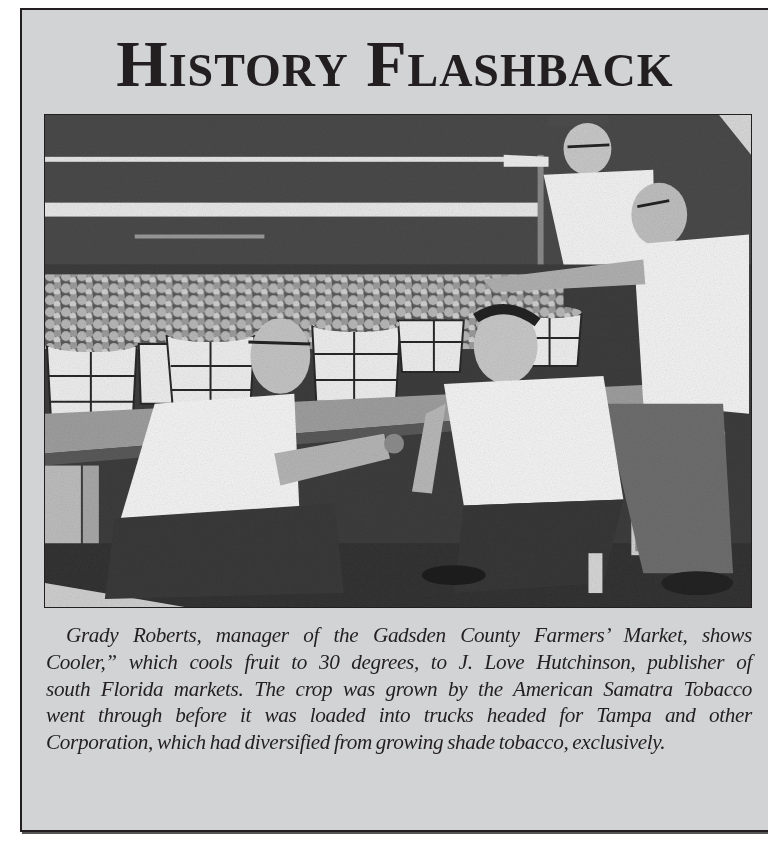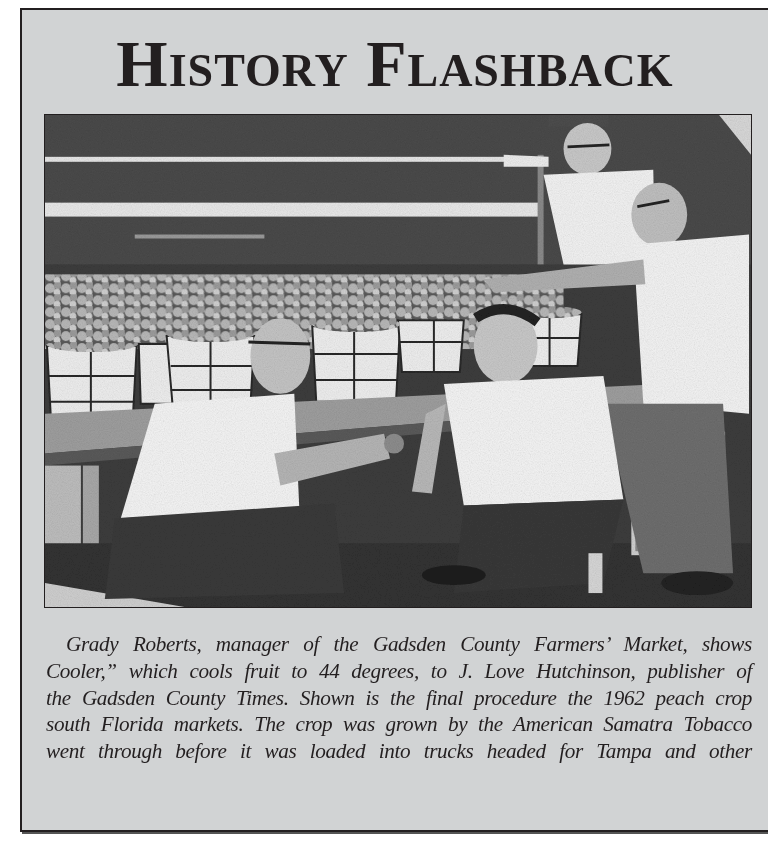--- a/index.html
+++ b/index.html
@@ -22,21 +22,21 @@
     }
     .photo svg { display: block; width: 100%; height: 100%; }
     .caption {
       position: absolute; left: 24px; top: 612px; width: 706px;
       font-family: "Liberation Serif", "DejaVu Serif", serif; font-style: italic;
       color: #231f20; font-size: 21.2px; line-height: 26.8px;
       text-align: justify; text-align-last: justify; letter-spacing: -0.35px;
       word-spacing: -1px;
     }
     .caption .line { display: block; white-space: nowrap; text-align: justify; text-align-last: justify; }
-    .caption .line.first { text-indent: 20px; margin-top: 9px; }
+    .caption .line.first { text-indent: 20px; }
     .caption .line.last { text-align-last: left; }
   </style>
 </head>
 <body>
 
 <div class="frame">
   <div class="title">History Flashback</div>
 
   <div class="photo">
     <svg viewBox="0 0 708 494" preserveAspectRatio="none">
@@ -131,18 +131,18 @@
         <path d="M382,300 L402,290 L388,380 L368,378 Z" fill="#b8b8b8"></path>
         <path d="M420,392 L580,386 L560,470 L410,480 Z" fill="#383838"></path>
         <ellipse cx="410" cy="462" rx="32" ry="10" fill="#1e1e1e"></ellipse>
         <rect x="545" y="440" width="14" height="40" fill="#d6d6d6"></rect>
       </g>
     </svg>
   </div>
 
   <div class="caption">
     <span class="line first">Grady Roberts, manager of the Gadsden County Farmers’ Market, shows</span>
-    <span class="line">Cooler,” which cools fruit to 44 degrees, to J. Love Hutchinson, publisher of</span>
-    <span class="line">the Gadsden County Times. Shown is the final procedure the 1962 peach crop</span>
+    <span class="line">Cooler,” which cools fruit to 30 degrees, to J. Love Hutchinson, publisher of</span>
     <span class="line">south Florida markets. The crop was grown by the American Samatra Tobacco</span>
     <span class="line">went through before it was loaded into trucks headed for Tampa and other</span>
+    <span class="line last">Corporation, which had diversified from growing shade tobacco, exclusively.</span>
   </div>
 </div>
 
 </body></html>

